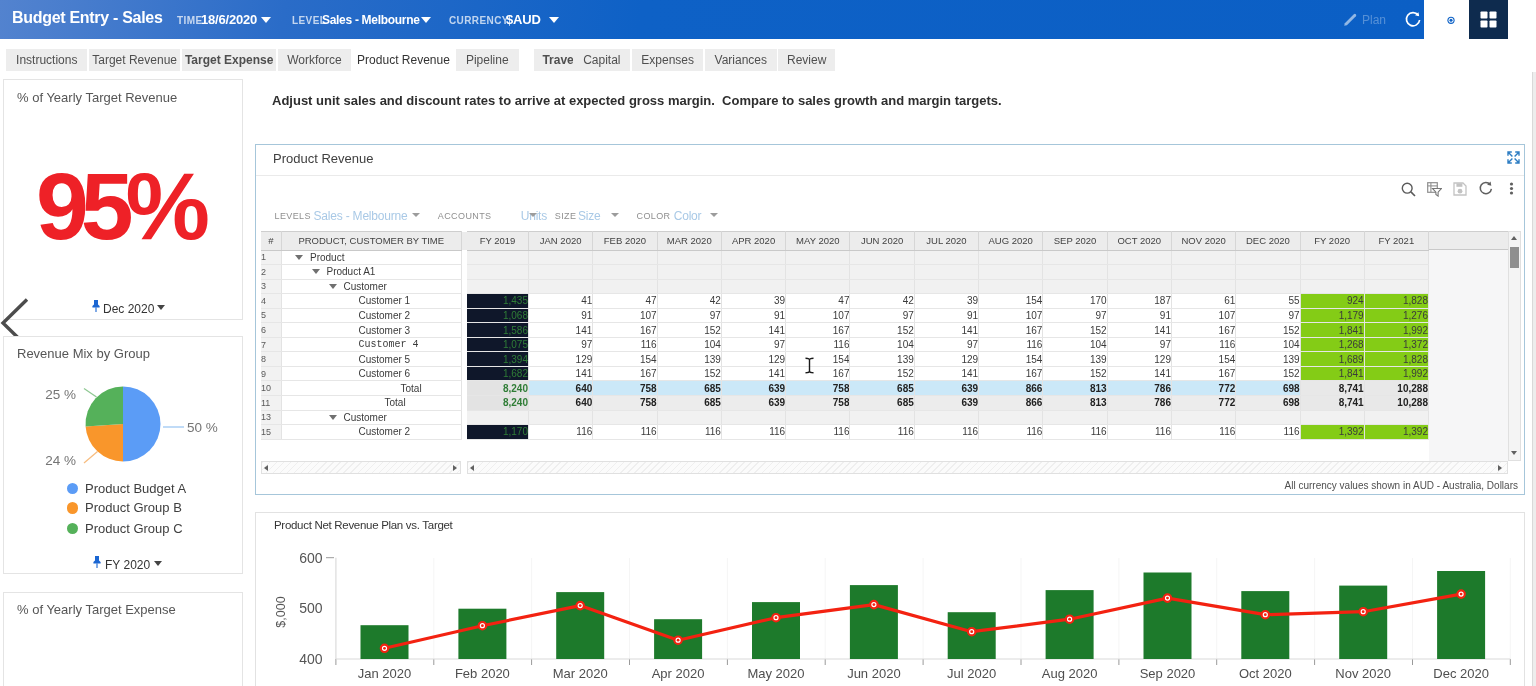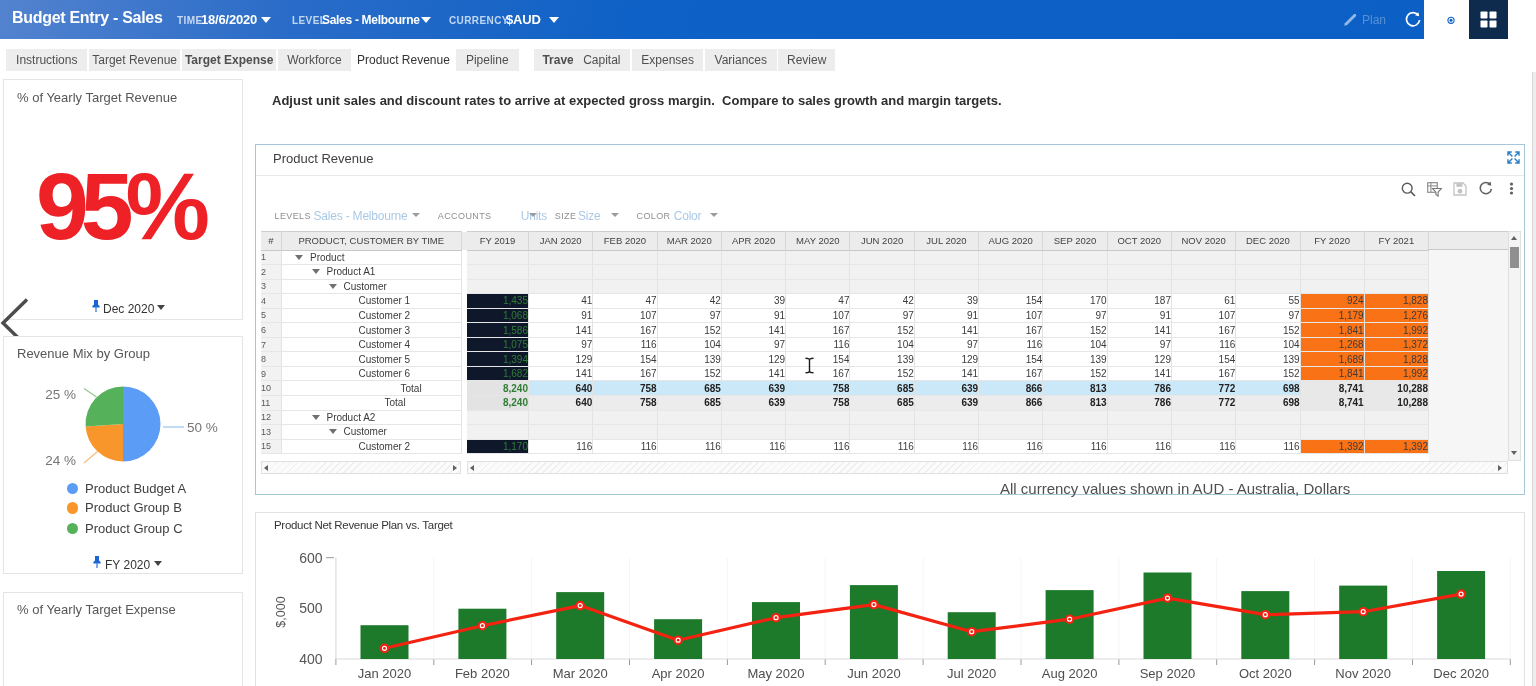--- a/index.html
+++ b/index.html
@@ -25,21 +25,21 @@
 table.grid tr.hdr td{height:18.5px;background:#ececec;color:#424242;font-size:9.5px;text-align:center;border-right:1px solid #d6d6d6;border-bottom:1px solid #c9c9c9;border-top:1px solid #cecece;}
 td.gut{background:#fff;border:none !important;border-bottom:none !important;}
 tr.hdr td.gut{background:#fff;}
 td.num{background:#f2f2f2;color:#5a5a5a;font-size:9px;text-align:left;padding-left:4px;border-right:1px solid #d9d9d9;}
 td.name{background:#fff;text-align:left;}
 td.v{text-align:right;padding-right:11px;}
 .bgg{background:#f1f1f1;}
 .bgw{background:#fff;}
 .fy19{background:#0f172a;color:#2f7d36;}
 .fy19t{background:#e3e3e3;color:#2f7d36;font-weight:bold;}
-.blu{background:#f97316;}
+.blu{background:#84cc16;}
 .tblu{background:#cbe8f8;font-weight:bold;color:#222;}
 .tgry{background:#ececec;font-weight:bold;color:#222;}
 .fy20t{background:#e8e8e8;font-weight:bold;color:#222;}
 .ctri{display:inline-block;width:0;height:0;border-left:4px solid transparent;border-right:4px solid transparent;border-top:5px solid #707070;margin-right:7px;vertical-align:1px;}
 </style></head><body>
 
 <div id="appbar" class="abs">
 <div class="abs title">Budget Entry - Sales</div>
 <div class="abs bar-lab" style="left:177px;">TIME</div>
 <div class="abs bar-val" style="left:201px;">18/6/2020</div>
@@ -335,21 +335,21 @@
           <td class="v bgw">167</td>
           <td class="v bgw">152</td>
           <td class="v bgw">141</td>
           <td class="v bgw">167</td>
           <td class="v bgw">152</td>
           <td class="v blu">1,841</td>
           <td class="v blu">1,992</td>
         </tr>
         <tr>
           <td class="num">7</td>
-          <td class="name" style="padding-left:76.5px;">Customer 4</td>
+          <td class="name" style="padding-left:76.5px;font-family:Liberation Mono, monospace;">Customer 4</td>
           <td class="gut"></td>
           <td class="v fy19">1,075</td>
           <td class="v bgw">97</td>
           <td class="v bgw">116</td>
           <td class="v bgw">104</td>
           <td class="v bgw">97</td>
           <td class="v bgw">116</td>
           <td class="v bgw">104</td>
           <td class="v bgw">97</td>
           <td class="v bgw">116</td>
@@ -432,40 +432,20 @@
           <td class="v tgry">758</td>
           <td class="v tgry">685</td>
           <td class="v tgry">639</td>
           <td class="v tgry">866</td>
           <td class="v tgry">813</td>
           <td class="v tgry">786</td>
           <td class="v tgry">772</td>
           <td class="v tgry">698</td>
           <td class="v fy20t">8,741</td>
           <td class="v fy20t">10,288</td>
-        </tr>
-        <tr>
-          <td class="num">12</td>
-          <td class="name" style="padding-left:29.5px;"><span class="ctri"></span>Product A2</td>
-          <td class="gut"></td>
-          <td class="bgg"></td>
-          <td class="bgg"></td>
-          <td class="bgg"></td>
-          <td class="bgg"></td>
-          <td class="bgg"></td>
-          <td class="bgg"></td>
-          <td class="bgg"></td>
-          <td class="bgg"></td>
-          <td class="bgg"></td>
-          <td class="bgg"></td>
-          <td class="bgg"></td>
-          <td class="bgg"></td>
-          <td class="bgg"></td>
-          <td class="bgg"></td>
-          <td class="bgg"></td>
         </tr>
         <tr>
           <td class="num">13</td>
           <td class="name" style="padding-left:46.5px;"><span class="ctri"></span>Customer</td>
           <td class="gut"></td>
           <td class="bgg"></td>
           <td class="bgg"></td>
           <td class="bgg"></td>
           <td class="bgg"></td>
           <td class="bgg"></td>
@@ -513,21 +493,21 @@
 <div class="abs" style="left:467px;top:461px;width:1041px;height:13px;background:#fbfbfb;background-image:repeating-linear-gradient(135deg,#efefef 0,#efefef 1px,transparent 1px,transparent 5px);border:1px solid #e0e0e0;"></div>
 <div class="abs" style="left:264.0px;top:464.5px;width:0;height:0;border-top:3.5px solid transparent;border-bottom:3.5px solid transparent;border-right:4.5px solid #606060;"></div>
 <div class="abs" style="left:452.5px;top:464.5px;width:0;height:0;border-top:3.5px solid transparent;border-bottom:3.5px solid transparent;border-left:4.5px solid #606060;"></div>
 <div class="abs" style="left:470.0px;top:464.5px;width:0;height:0;border-top:3.5px solid transparent;border-bottom:3.5px solid transparent;border-right:4.5px solid #606060;"></div>
 <div class="abs" style="left:1498.0px;top:464.5px;width:0;height:0;border-top:3.5px solid transparent;border-bottom:3.5px solid transparent;border-left:4.5px solid #606060;"></div>
 <svg class="abs" style="left:804px;top:357px;" width="11" height="17" viewBox="0 0 11 17">
     <g stroke="#1a1a1a" stroke-width="1.4" fill="none">
       <path d="M1.5,1.2 C3.5,1.2 5.5,1.2 5.5,3 V14 C5.5,15.8 3.5,15.8 1.5,15.8 M9.5,1.2 C7.5,1.2 5.5,1.2 5.5,3 M9.5,15.8 C7.5,15.8 5.5,15.8 5.5,14"></path>
     </g>
   </svg>
-<div class="abs" style="left:1000px;top:480px;width:518px;font-size:15px;color:#4f4f4f;">All currency values shown in AUD - Australia, Dollars</div>
+<div class="abs" style="left:1000px;top:480px;width:518px;text-align:right;font-size:10px;color:#4f4f4f;">All currency values shown in AUD - Australia, Dollars</div>
 <div class="abs" style="left:255px;top:512px;width:1270px;height:200px;background:#fff;border:1px solid #e2e2e2;"></div>
 <div class="abs" style="left:274px;top:519px;font-size:11.5px;letter-spacing:-.3px;color:#363636;">Product Net Revenue Plan vs. Target</div>
 <svg class="abs" style="left:255px;top:512px;" width="1270" height="174" viewBox="0 0 1270 174">
     <line x1="80.9" y1="46" x2="80.9" y2="147" stroke="#f5f5f5" stroke-width="1"></line>
     <line x1="80.9" y1="147" x2="80.9" y2="153" stroke="#9a9a9a" stroke-width="1"></line>
     <line x1="178.8" y1="46" x2="178.8" y2="147" stroke="#f5f5f5" stroke-width="1"></line>
     <line x1="178.8" y1="147" x2="178.8" y2="153" stroke="#9a9a9a" stroke-width="1"></line>
     <line x1="276.6" y1="46" x2="276.6" y2="147" stroke="#f5f5f5" stroke-width="1"></line>
     <line x1="276.6" y1="147" x2="276.6" y2="153" stroke="#9a9a9a" stroke-width="1"></line>
     <line x1="374.5" y1="46" x2="374.5" y2="147" stroke="#f5f5f5" stroke-width="1"></line>

